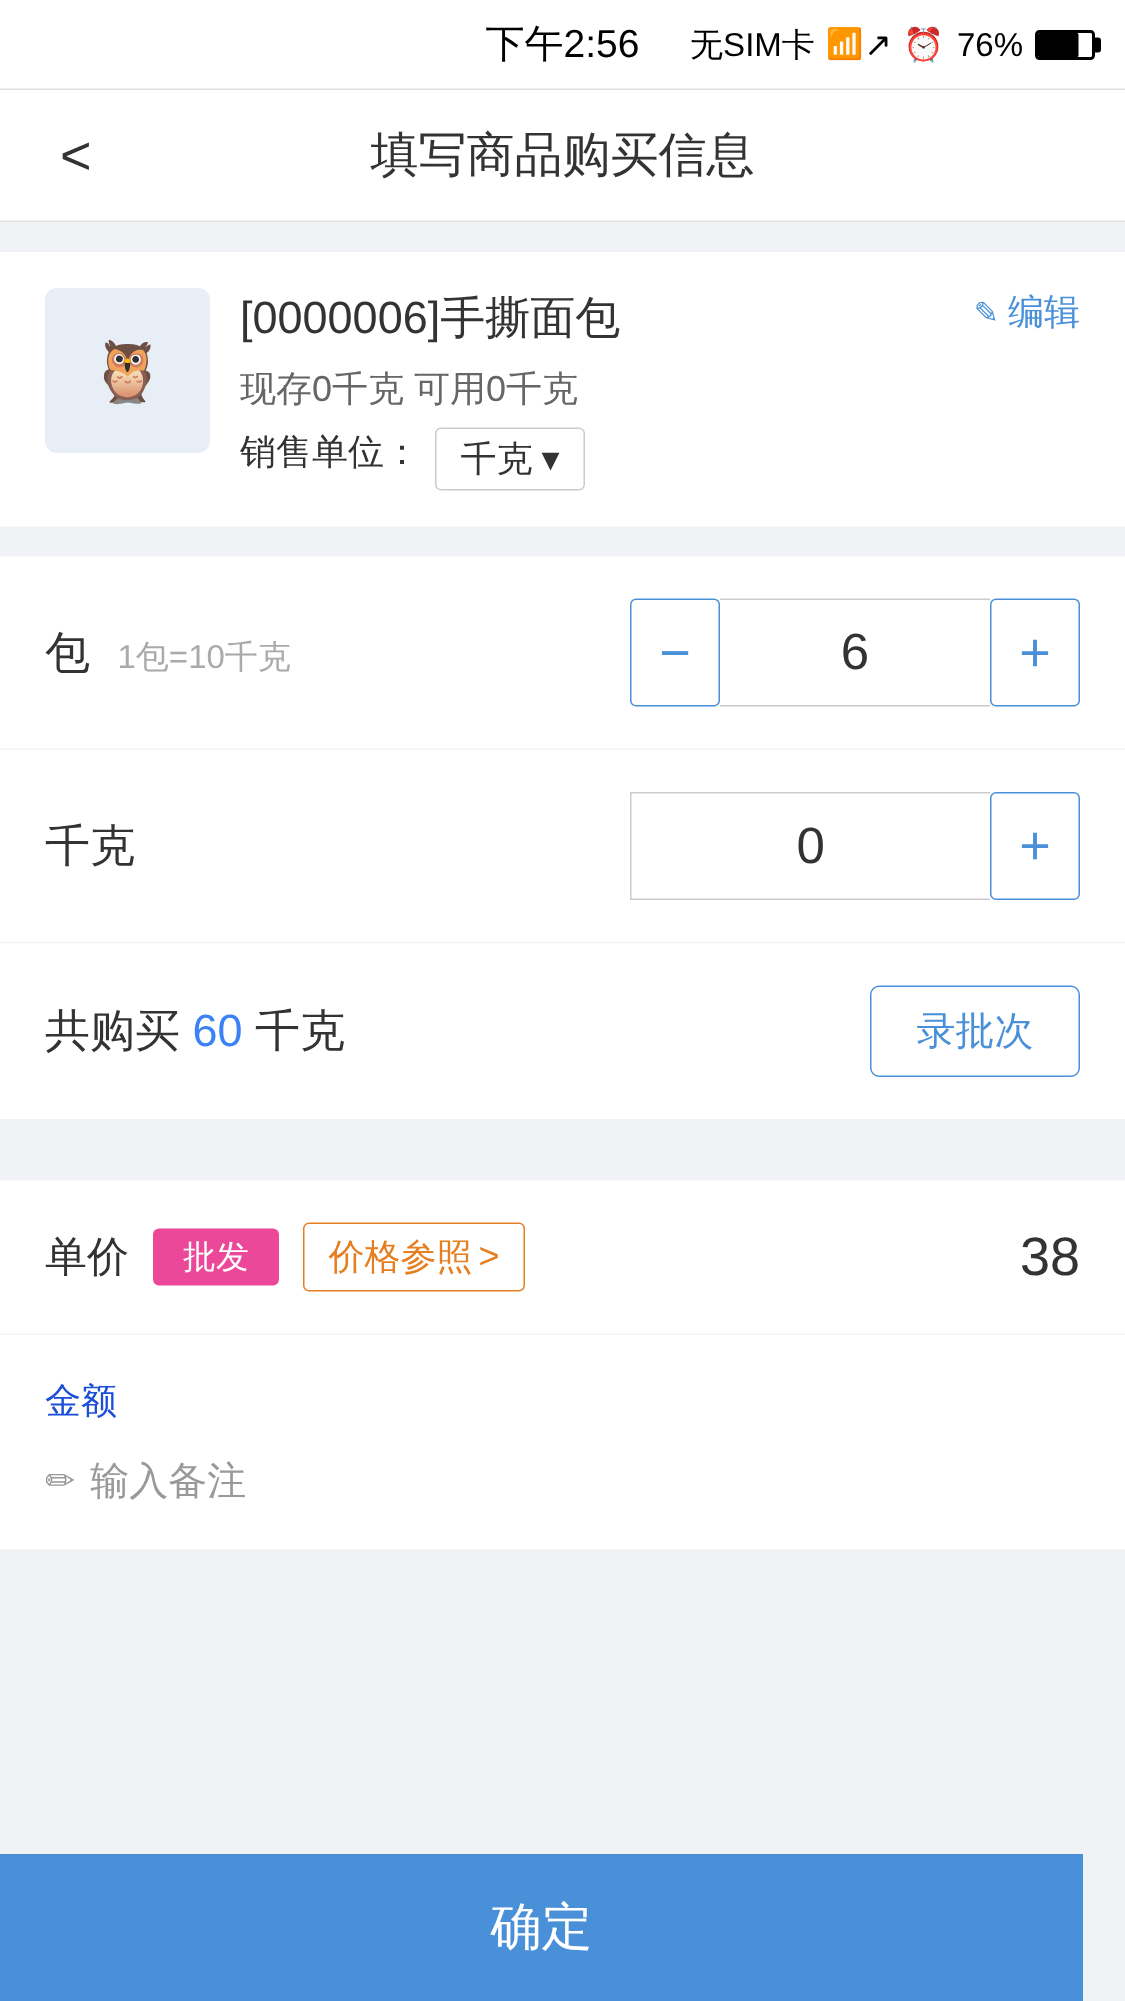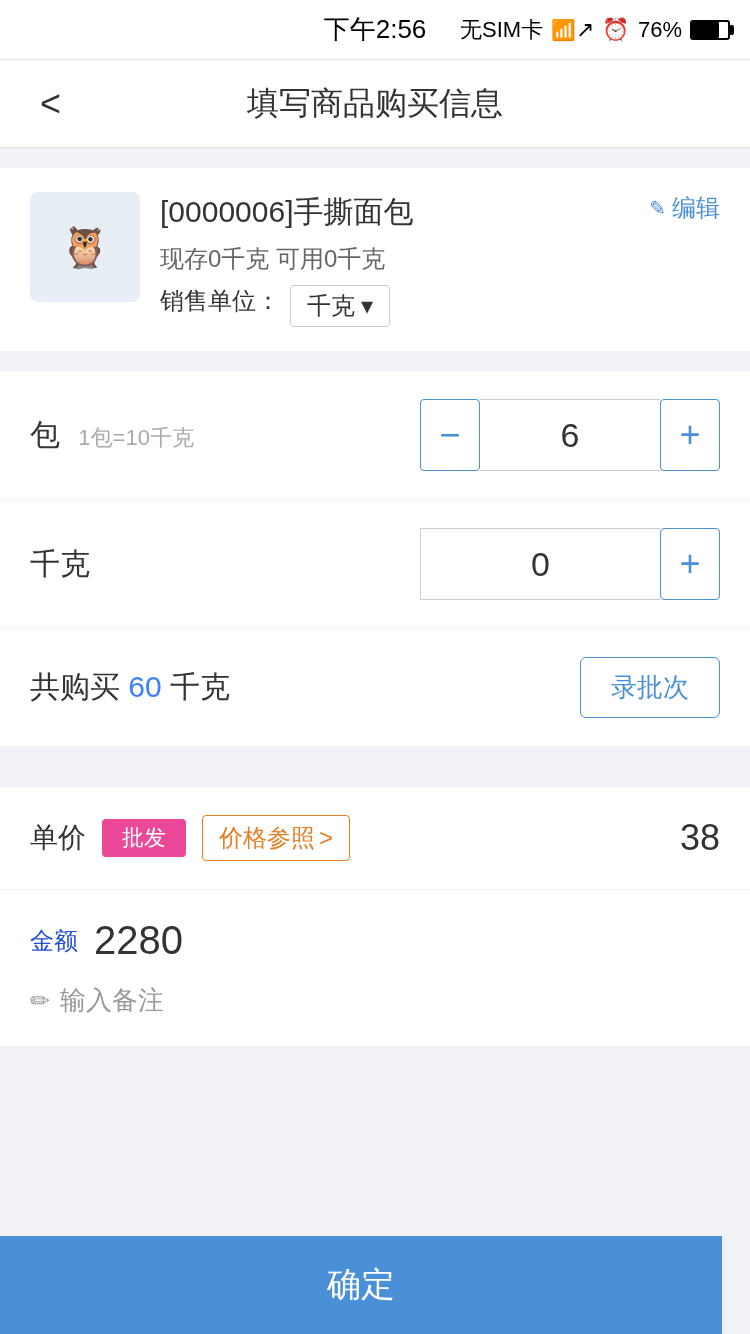--- a/index.html
+++ b/index.html
@@ -443,21 +443,20 @@
       <span>价格参照</span>
       <span>&gt;</span>
     </div>
     <span class="price-value">38</span>
   </div>
 </div>
 
 <div class="amount-section">
   <div class="amount-row">
     <span class="amount-label">金额</span>
-    <span class="amount-value">2280</span>
   </div>
   <div class="remark-row">
     <span class="pencil-icon">✏</span>
     <span>输入备注</span>
   </div>
 </div>
 
 <div class="bottom-space"></div>
 
 <div class="confirm-bar">

